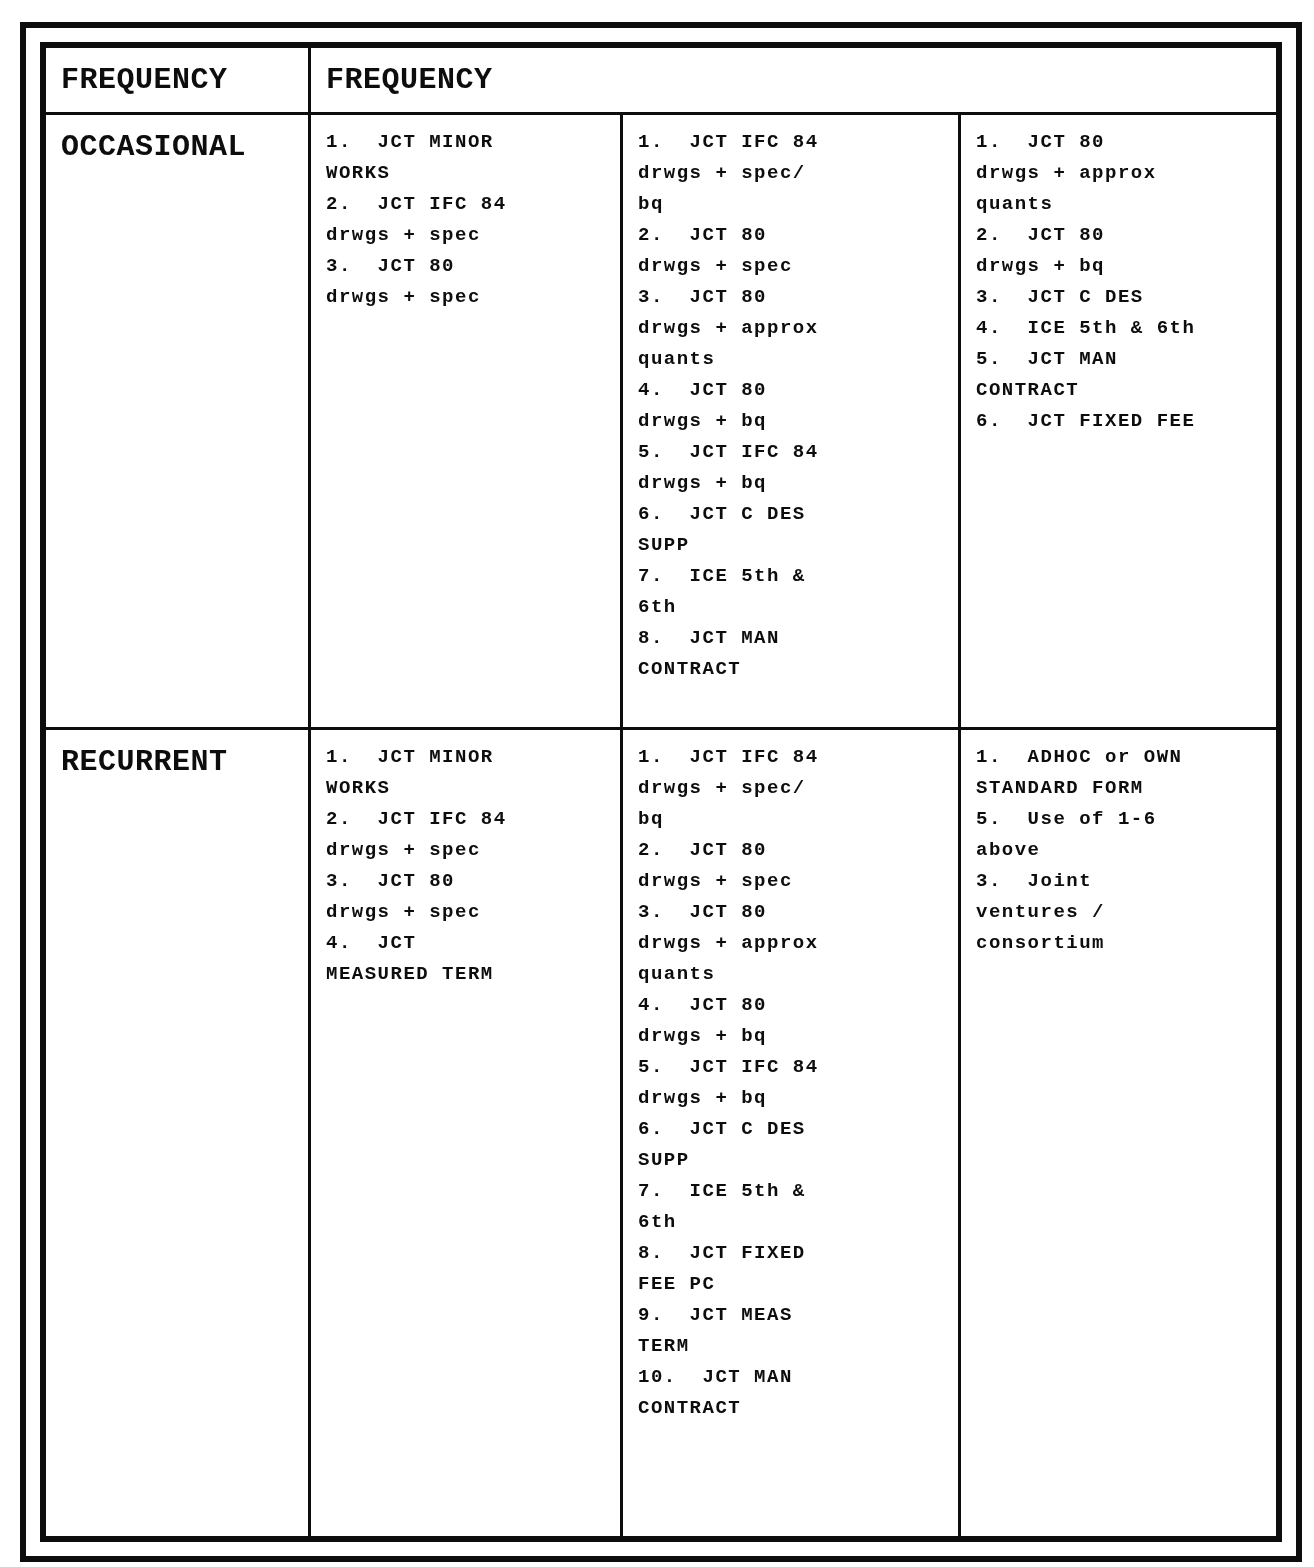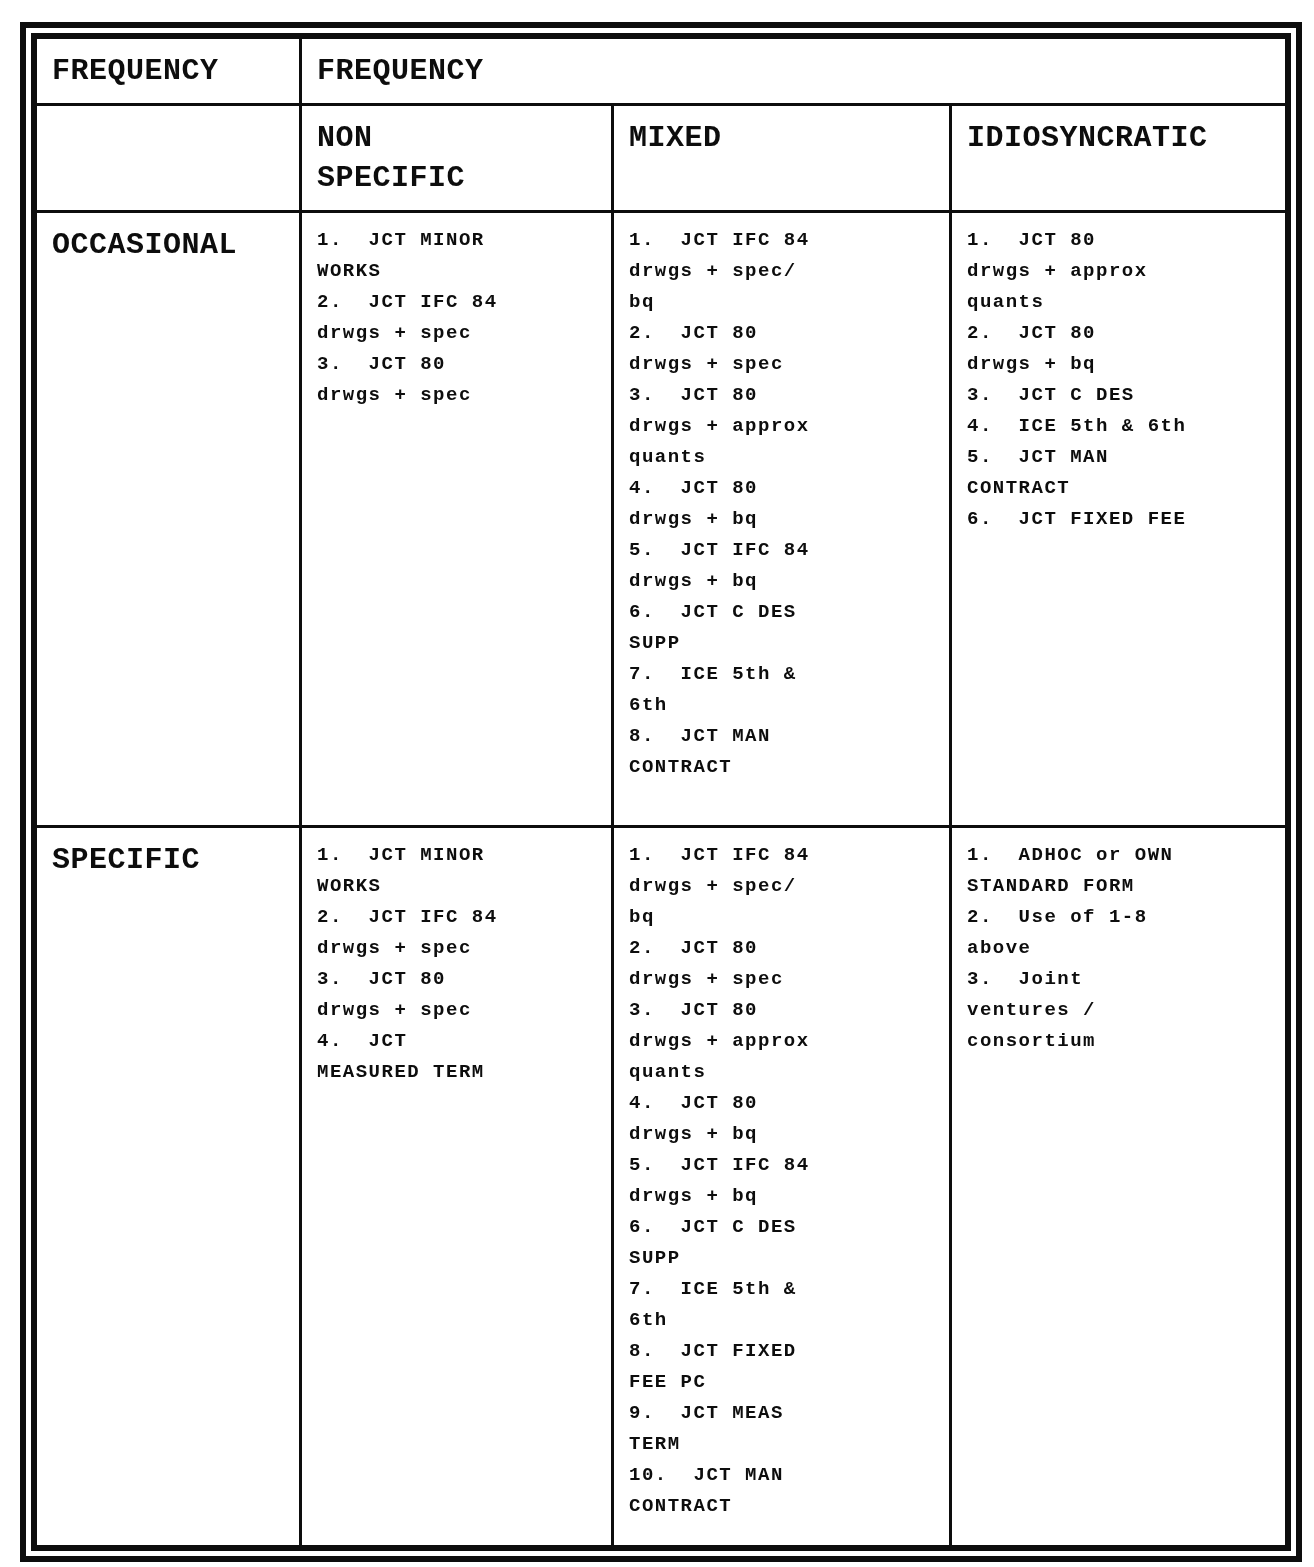--- a/index.html
+++ b/index.html
@@ -17,21 +17,21 @@
     color: #0d0d0d;
   }
   .outer-frame {
     position: absolute;
     left: 20px;
     top: 22px;
     width: 1282px;
     height: 1540px;
     border: 6px solid #0d0d0d;
     box-sizing: border-box;
-    padding: 5px;
+    padding: 14px;
     background: #ffffff;
   }
   .inner-frame {
     width: 100%;
     height: 100%;
     border: 3px solid #0d0d0d;
     box-sizing: border-box;
   }
   table.grid {
     width: 100%;
@@ -81,27 +81,20 @@
           <col style="width:265px">
           <col style="width:312px">
           <col style="width:338px">
           <col>
         </colgroup>
         <tbody>
           <tr class="r1">
             <td class="h mid">FREQUENCY</td>
             <td class="h mid" colspan="3">FREQUENCY</td>
           </tr>
-          <tr class="r2">
-            <td class="h"></td>
-            <td class="h">NON
-SPECIFIC</td>
-            <td class="h">MIXED</td>
-            <td class="h">IDIOSYNCRATIC</td>
-          </tr>
           <tr class="r3">
             <td class="h">OCCASIONAL</td>
             <td class="body">1.  JCT MINOR
 WORKS
 2.  JCT IFC 84
 drwgs + spec
 3.  JCT 80
 drwgs + spec</td>
             <td class="body">1.  JCT IFC 84
 drwgs + spec/
@@ -126,21 +119,21 @@
 quants
 2.  JCT 80
 drwgs + bq
 3.  JCT C DES
 4.  ICE 5th &amp; 6th
 5.  JCT MAN
 CONTRACT
 6.  JCT FIXED FEE</td>
           </tr>
           <tr class="r4">
-            <td class="h">SPECIFIC</td>
+            <td class="h">RECURRENT</td>
             <td class="body">1.  JCT MINOR
 WORKS
 2.  JCT IFC 84
 drwgs + spec
 3.  JCT 80
 drwgs + spec
 4.  JCT
 MEASURED TERM</td>
             <td class="body">1.  JCT IFC 84
 drwgs + spec/
@@ -159,21 +152,21 @@
 7.  ICE 5th &amp;
 6th
 8.  JCT FIXED
 FEE PC
 9.  JCT MEAS
 TERM
 10.  JCT MAN
 CONTRACT</td>
             <td class="body">1.  ADHOC or OWN
 STANDARD FORM
-2.  Use of 1-8
+5.  Use of 1-6
 above
 3.  Joint
 ventures /
 consortium</td>
           </tr>
         </tbody>
       </table>
     </div>
   </div>
 </div>

